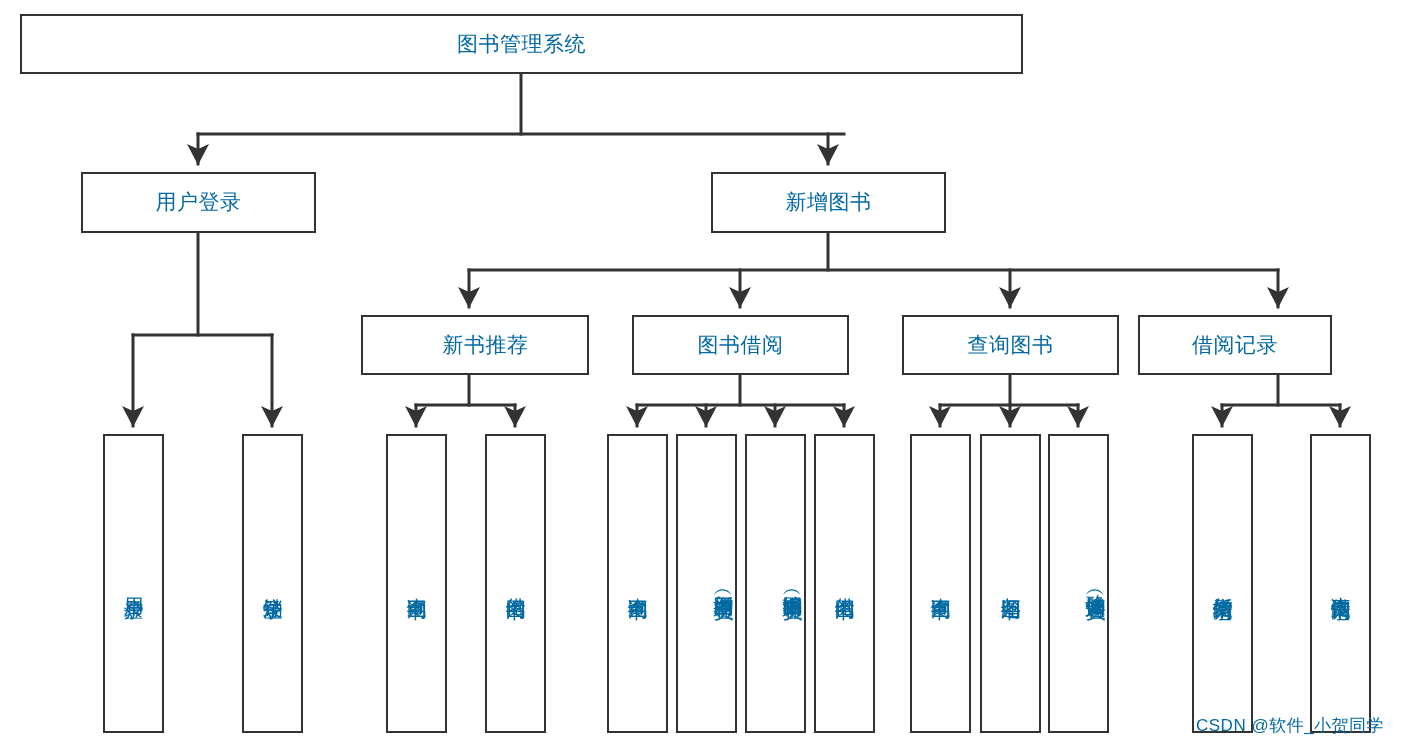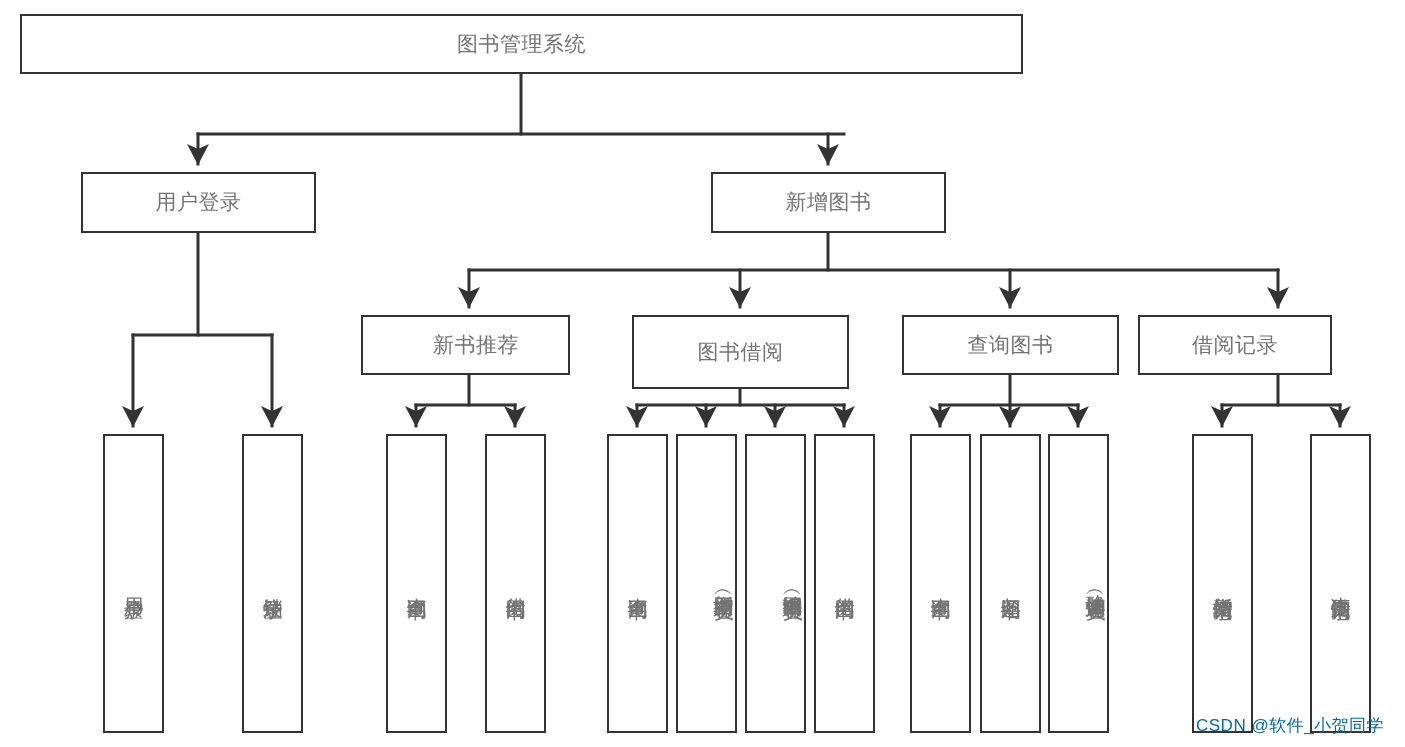--- a/index.html
+++ b/index.html
@@ -27,21 +27,21 @@
     pointer-events: none;
   }
   .node {
     position: absolute;
     box-sizing: border-box;
     background: #ffffff;
     border: 2px solid #333333;
     display: flex;
     align-items: center;
     justify-content: center;
-    color: #737373;
+    color: #0369a1;
     font-weight: 400;
     text-align: center;
     line-height: 1.18;
   }
   .node.horiz {
     font-size: 21px;
     letter-spacing: 0.5px;
   }
   .node.vert {
     writing-mode: vertical-rl;
@@ -130,23 +130,23 @@
       <path d="M 1340 405 L 1340 426" marker-end="url(#arrow)"></path>
     </g>
   </svg>
 
   <div class="node horiz" style="left:20px; top:14px; width:1003px; height:60px;">图书管理系统</div>
 
   <div class="node horiz" style="left:81px; top:172px; width:235px; height:61px;">用户登录</div>
 
   <div class="node horiz" style="left:711px; top:172px; width:235px; height:61px;">新增图书</div>
 
-  <div class="node horiz" style="left:361px; top:315px; width:209px; height:60px;padding-left:21px;">新书推荐</div>
+  <div class="node horiz" style="left:361px; top:315px; width:228px; height:60px;padding-left:21px;">新书推荐</div>
 
-  <div class="node horiz" style="left:632px; top:315px; width:217px; height:74px;font-family:Liberation Serif, serif;">图书借阅</div>
+  <div class="node horiz" style="left:632px; top:315px; width:217px; height:60px;font-family:Liberation Serif, serif;">图书借阅</div>
 
   <div class="node horiz" style="left:902px; top:315px; width:217px; height:60px;">查询图书</div>
 
   <div class="node horiz" style="left:1138px; top:315px; width:194px; height:60px;">借阅记录</div>
 
   <div class="node vert v-center" style="left:103px; top:434px; width:61px; height:299px;">用户登录</div>
 
   <div class="node vert v-center" style="left:242px; top:434px; width:61px; height:299px;">注销登录</div>
 
   <div class="node vert v-center" style="left:386px; top:434px; width:61px; height:299px;">查询图书</div>

